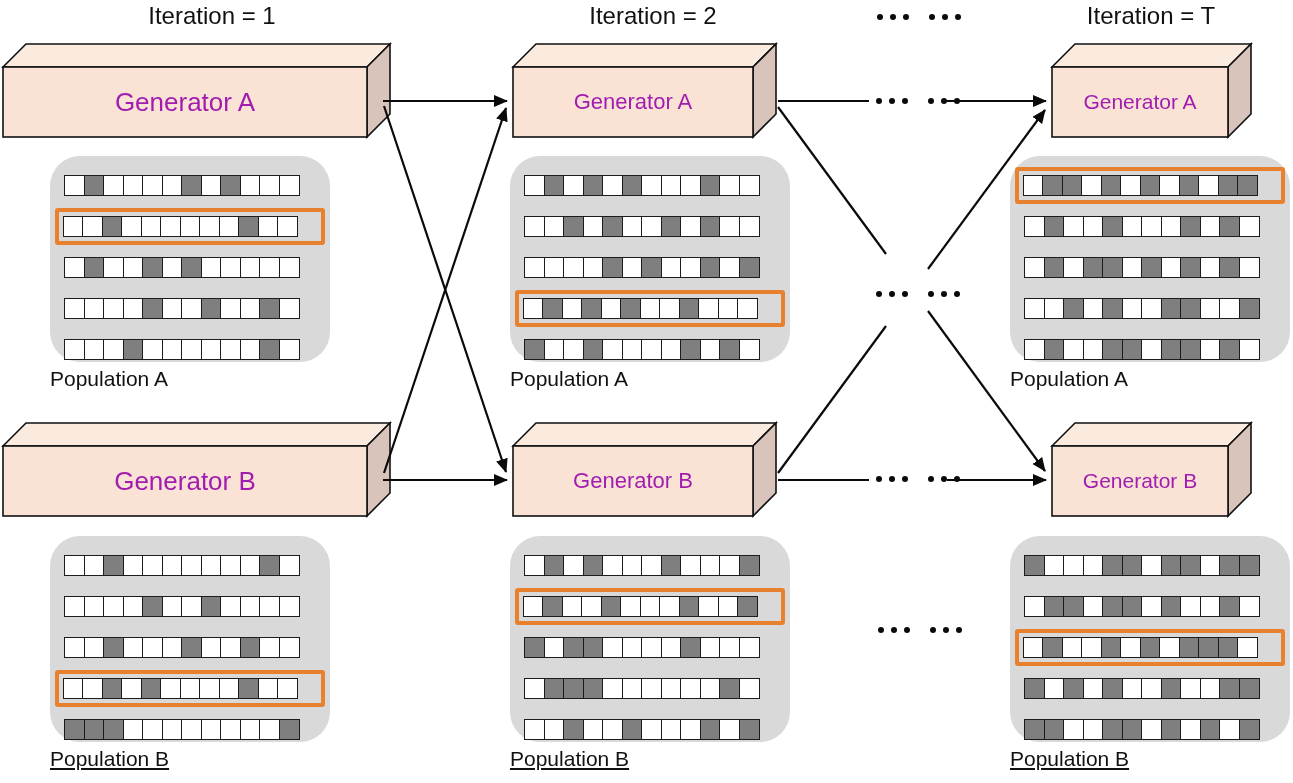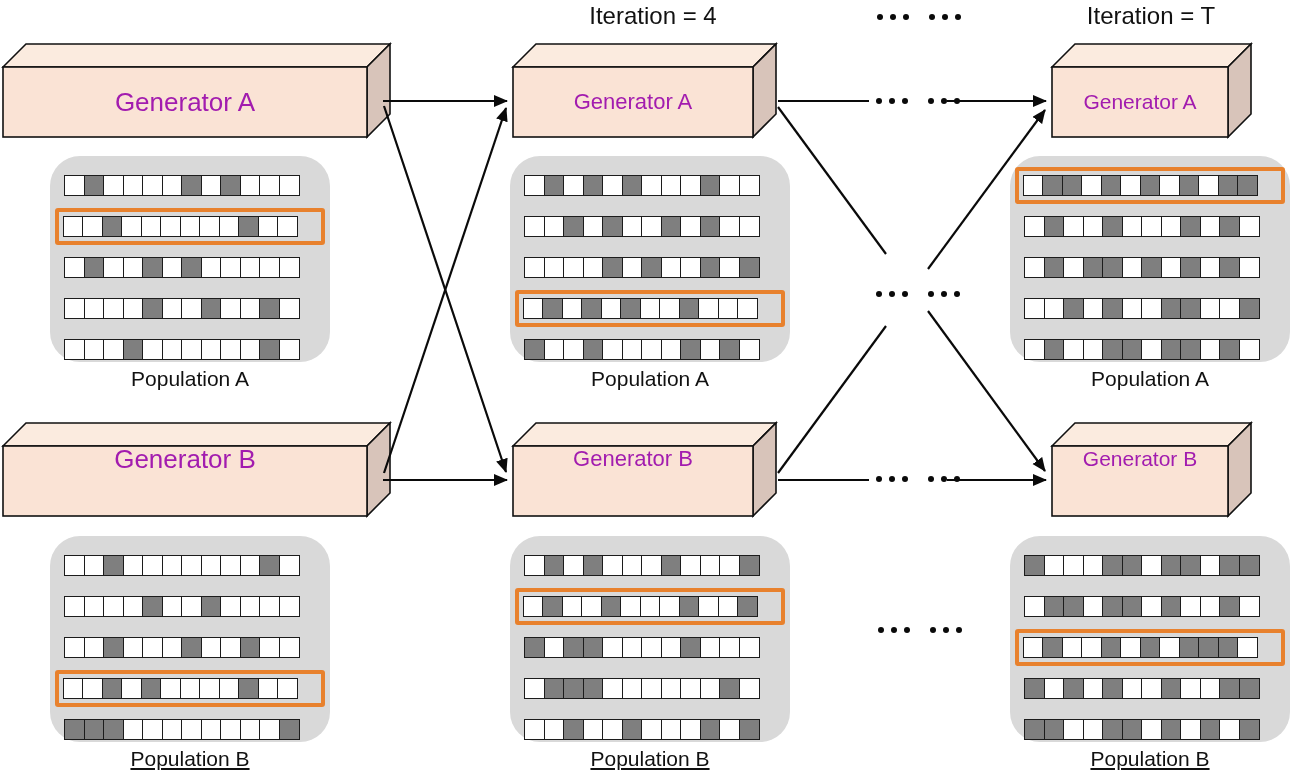--- a/index.html
+++ b/index.html
@@ -20,21 +20,21 @@
   .t1{left:62px;} .t2{left:503px;} .t3{left:1001px;}
 
   .gen-label{
     position:absolute;display:flex;align-items:center;justify-content:center;
     height:70px;color:#a21caf;
   }
   .ga1,.gb1{left:3px;width:364px;font-size:26px;}
   .ga2,.gb2{left:513px;width:240px;font-size:22px;}
   .gat,.gbt{left:1052px;width:176px;font-size:21px;}
   .ga1,.ga2,.gat{top:67px;}
-  .gb1,.gb2,.gbt{top:424px;}
+  .gb1,.gb2,.gbt{top:446px;}
 
   .panel{
     position:absolute;width:280px;height:206px;background:var(--panel-bg);
     border-radius:30px;box-sizing:border-box;padding:19px 0 0 14px;
   }
   .p-a{top:156px;} .p-b{top:536px;}
   .c1{left:50px;} .c2{left:510px;} .c3{left:1010px;}
 
   .chrom-row{position:relative;display:flex;width:252px;height:21px;margin-bottom:20px;}
   .cell{
@@ -42,21 +42,21 @@
     border:1.5px solid #1c1c1c;margin-left:-1.5px;flex:none;
   }
   .cell:first-child{margin-left:0;}
   .cell.on{background:var(--cell-on);}
   .ring{
     position:absolute;left:-9px;top:-8px;width:270px;height:37px;box-sizing:border-box;
     border:4px solid var(--highlight);border-radius:3px;
   }
 
   .pop-label{
-    position:absolute;width:280px;height:26px;line-height:26px;text-align:center;
+    position:absolute;width:280px;height:26px;line-height:26px;
     font-size:21px;color:#111;
   }
   .pl-a{top:366px;} .pl-b{top:746px;text-decoration:underline;}
 
   .dots{position:absolute;display:flex;align-items:center;height:6px;}
   .dots b{width:6px;height:6px;border-radius:50%;background:#0a0a0a;margin-left:7px;flex:none;}
   .dots b:first-child{margin-left:0;}
   .dots b.g{margin-left:20px;}
   .d1{left:877px;top:14px;}
   .d2{left:876px;top:98px;}
@@ -124,21 +124,22 @@
       <line class="arrow" x1="947" y1="101" x2="1046" y2="101" marker-end="url(#ah)"></line>
       <line class="arrow" x1="778" y1="107" x2="886" y2="254"></line>
       <line class="arrow" x1="928" y1="311" x2="1045" y2="471" marker-end="url(#ah)"></line>
       <line class="arrow" x1="778" y1="473" x2="886" y2="326"></line>
       <line class="arrow" x1="928" y1="269" x2="1045" y2="110" marker-end="url(#ah)"></line>
       <line class="arrow" x1="778" y1="480" x2="869" y2="480"></line>
       <line class="arrow" x1="947" y1="480" x2="1046" y2="480" marker-end="url(#ah)"></line>
     </g>
   </svg>
 
-  <div class="iter-title t2">Iteration = 4</div>
+  <div class="iter-title t1">Iteration = 1</div>
+  <div class="iter-title t2">Iteration = 2</div>
   <div class="iter-title t3">Iteration = T</div>
 
   <div class="gen-label ga1">Generator A</div>
   <div class="gen-label gb1">Generator B</div>
   <div class="gen-label ga2">Generator A</div>
   <div class="gen-label gb2">Generator B</div>
   <div class="gen-label gat">Generator A</div>
   <div class="gen-label gbt">Generator B</div>
 
   <div class="panel p-a c1">

